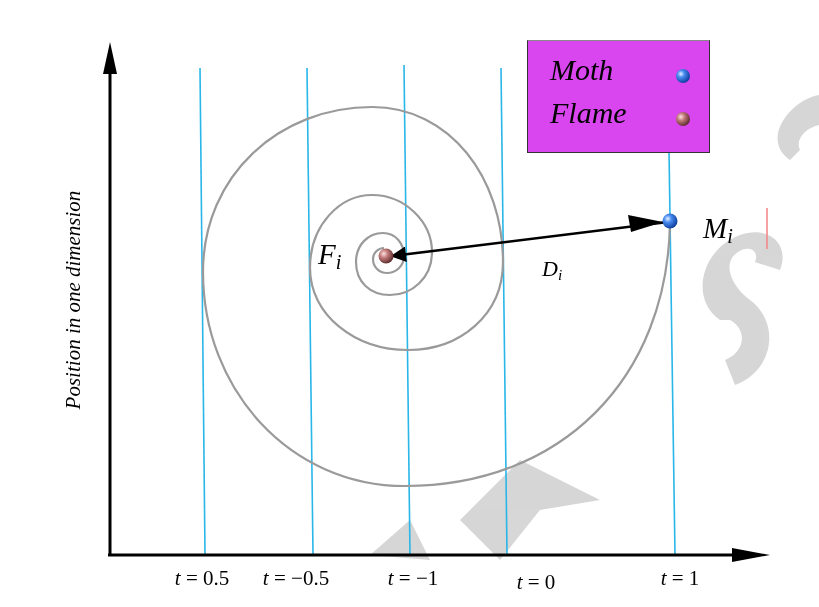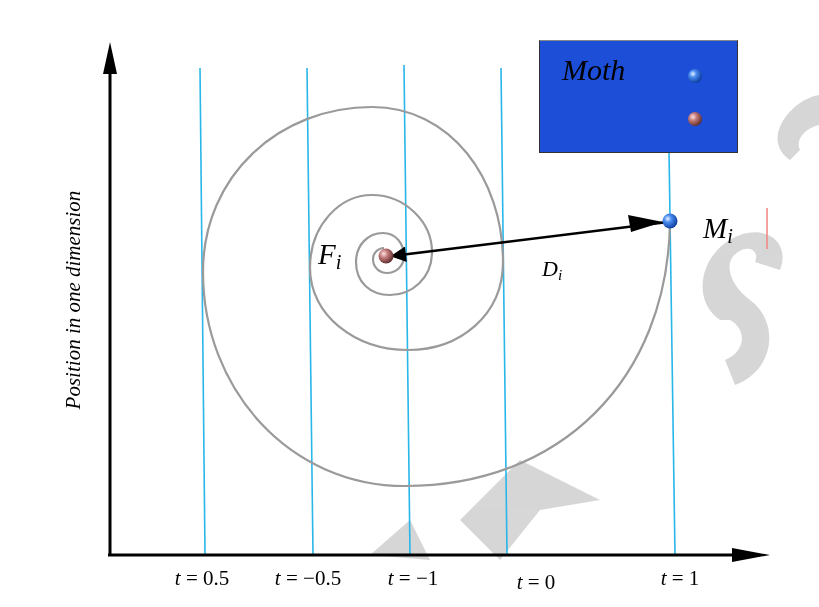--- a/index.html
+++ b/index.html
@@ -5,22 +5,22 @@
     html, body { margin: 0; padding: 0; background: #ffffff; }
     body { width: 819px; height: 607px; position: relative; overflow: hidden;
            font-family: "Liberation Serif", "DejaVu Serif", serif; }
     svg { position: absolute; left: 0; top: 0; }
     .label { position: absolute; font-family: "Liberation Serif", "DejaVu Serif", serif; color: #000; white-space: nowrap; }
     .italic { font-style: italic; }
     .ylabel { position: absolute; left: 73px; top: 300px; transform: translate(-50%, -50%) rotate(-90deg);
               font-style: italic; font-size: 21px; white-space: nowrap; }
     .tick-label { position: absolute; top: 566px; font-size: 21px; white-space: nowrap; transform: translateX(-50%); }
     .tick-label .t { font-style: italic; }
-    .legend { position: absolute; left: 539px; top: 40px; width: 199px; height: 113px;
-              border: 1.5px solid #333; border-top-color: #888; background: #1d4ed8; box-sizing: border-box; }
+    .legend { position: absolute; left: 527px; top: 40px; width: 183px; height: 113px;
+              border: 1.5px solid #333; border-top-color: #888; background: #d946ef; box-sizing: border-box; }
     .legend-row { position: absolute; left: 22px; font-style: italic; font-size: 30px; }
     .sub { font-size: 0.7em; vertical-align: -0.25em; }
   </style>
 </head>
 <body>
 
 <svg width="819" height="607" viewBox="0 0 819 607">
   <defs>
     <radialGradient id="mothGrad" cx="35%" cy="35%" r="70%">
       <stop offset="0%" stop-color="#e8f2ff"></stop>
@@ -83,21 +83,21 @@
   <circle cx="670" cy="221" r="7.5" fill="url(#mothGrad)"></circle>
 
   <line x1="767" y1="208" x2="767" y2="249" stroke="#f08a8a" stroke-width="1.6"></line>
 </svg>
 
 <div class="ylabel">Position in one dimension</div>
 
 <div class="tick-label" style="left:202px;">
   <span class="t">t</span><span> = </span><span>0.5</span>
 </div>
-<div class="tick-label" style="left:308px;">
+<div class="tick-label" style="left:296px;">
   <span class="t">t</span><span> = </span><span>−0.5</span>
 </div>
 <div class="tick-label" style="left:413px;">
   <span class="t">t</span><span> = </span><span>−1</span>
 </div>
 <div class="tick-label" style="left:536px; top:570px;">
   <span class="t">t</span><span> = </span><span>0</span>
 </div>
 <div class="tick-label" style="left:680px;text-align:center;">
   <span class="t">t</span><span> = </span><span>1</span>
@@ -113,16 +113,19 @@
   <span>M</span><span class="sub">i</span>
 </div>
 
 <div class="legend">
   <div class="legend-row" style="top:12px;">
     <span>Moth</span>
   </div>
   <svg width="20" height="20" style="left:145px; top:25px;">
     <circle cx="10" cy="10" r="7" fill="url(#mothGrad)"></circle>
   </svg>
+  <div class="legend-row" style="top:55px;">
+    <span>Flame</span>
+  </div>
   <svg width="20" height="20" style="left:145px; top:68px;">
     <circle cx="10" cy="10" r="7" fill="url(#flameGrad)"></circle>
   </svg>
 </div>
 
 </body></html>

